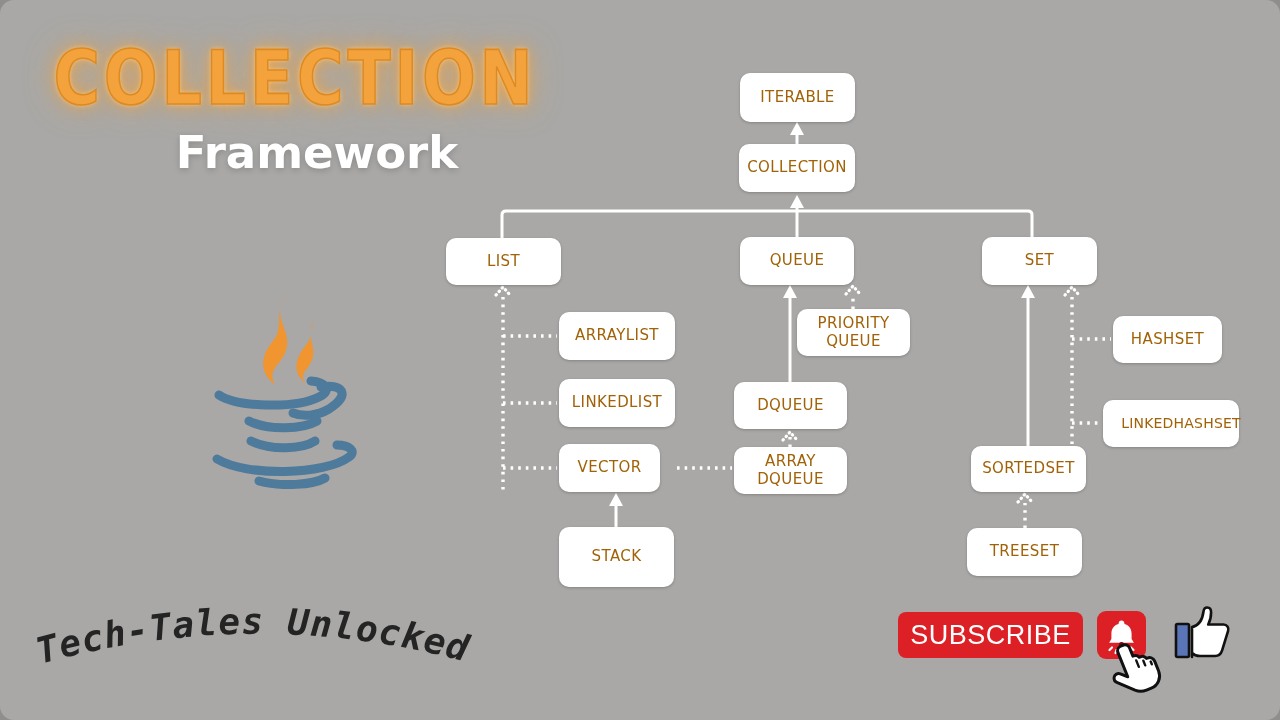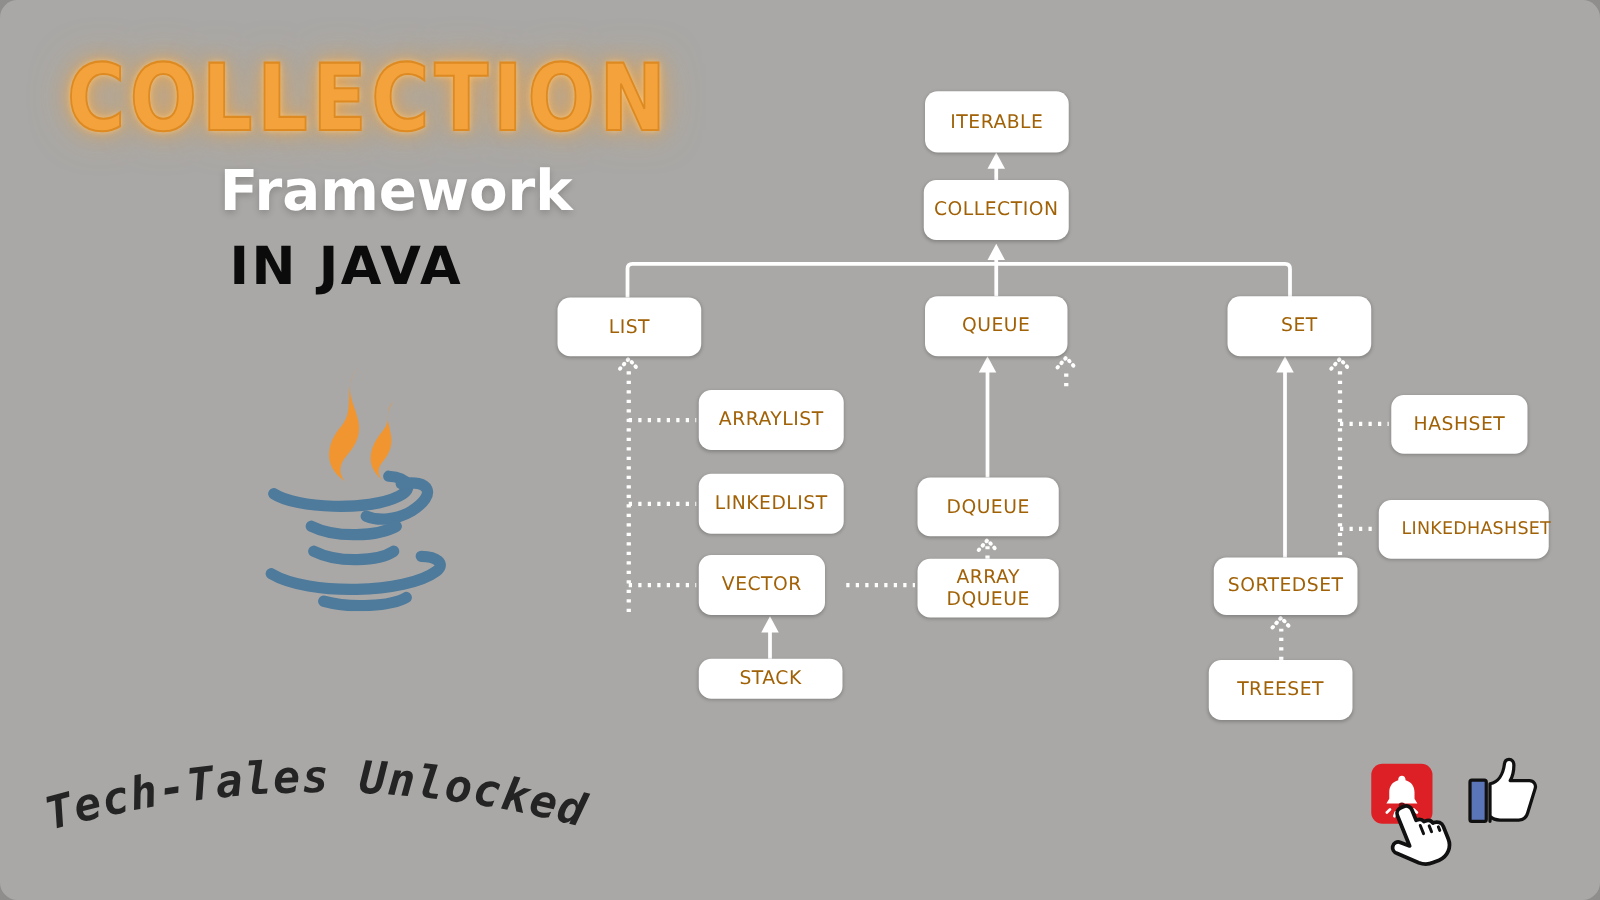--- a/index.html
+++ b/index.html
@@ -72,21 +72,20 @@
   .hand-cursor{position:absolute;left:1104px;top:634px;width:66px;height:78px;z-index:4;}
   .like-icon{position:absolute;left:1172px;top:597px;width:68px;height:68px;z-index:3;}
 </style>
 </head>
 <body>
 
 <div id="stage">
 
   <div class="neon-title">COLLECTION</div>
   <div class="subtitle">Framework</div>
-  <div class="subsubtitle">IN JAVA</div>
 
   <svg class="java-logo" viewBox="0 0 162 198">
     <g fill="#f0952f">
       <path d="M84,2 C62,30 102,44 74,74 C69,80 67,87 73,94 C55,82 58,64 70,50 C82,36 70,20 84,2 Z"></path>
       <path d="M112,30 C98,48 122,58 102,80 C99,84 99,89 103,93 C88,81 93,66 103,54 C112,43 103,39 112,30 Z"></path>
     </g>
     <g fill="none" stroke="#4e7a9c" stroke-width="9" stroke-linecap="round">
       <path d="M16,104 C34,116 92,118 116,106 C130,99 122,91 108,90"></path>
       <path d="M118,96 C140,92 148,104 126,118 C114,125 100,126 90,122"></path>
       <path d="M46,130 C66,140 100,138 114,130"></path>
@@ -147,28 +146,30 @@
   </svg>
 
   <div class="node" style="left:740px;top:73px;width:115px;height:49px">ITERABLE</div>
   <div class="node" style="left:739px;top:144px;width:116px;height:48px">COLLECTION</div>
   <div class="node" style="left:446px;top:238px;width:115px;height:47px">LIST</div>
   <div class="node" style="left:740px;top:237px;width:114px;height:48px">QUEUE</div>
   <div class="node" style="left:982px;top:237px;width:115px;height:48px">SET</div>
   <div class="node" style="left:559px;top:312px;width:116px;height:48px">ARRAYLIST</div>
   <div class="node" style="left:559px;top:379px;width:116px;height:48px">LINKEDLIST</div>
   <div class="node" style="left:559px;top:444px;width:101px;height:48px">VECTOR</div>
-  <div class="node" style="left:559px;top:527px;width:115px;height:32px">STACK</div>
+  <div class="node" style="left:559px;top:527px;width:115px;height:60px">STACK</div>
+  <div class="node" style="left:797px;top:309px;width:113px;height:47px">PRIORITY QUEUE</div>
   <div class="node" style="left:734px;top:382px;width:113px;height:47px">DQUEUE</div>
   <div class="node" style="left:734px;top:447px;width:113px;height:47px">ARRAY DQUEUE</div>
   <div class="node" style="left:967px;top:528px;width:115px;height:48px">TREESET</div>
   <div class="node" style="left:971px;top:446px;width:115px;height:46px">SORTEDSET</div>
   <div class="node" style="left:1113px;top:316px;width:109px;height:47px">HASHSET</div>
   <div class="node small" style="left:1103px;top:400px;width:136px;height:47px">LINKEDHASHSET</div>
 
+  <div class="subscribe-btn">SUBSCRIBE</div>
 
   <div class="bell-btn">
     <svg viewBox="0 0 49 48" width="49" height="48">
       <path fill="#ffffff" d="M24.5,9.5 c1.7,0 2.9,1.2 2.9,2.9 v0.7 c4.6,1.2 7.2,4.8 7.2,9.6 v5.2 l2.3,3.8 h-24.8 l2.3,-3.8 v-5.2 c0,-4.8 2.6,-8.4 7.2,-9.6 v-0.7 c0,-1.7 1.2,-2.9 2.9,-2.9 z"></path>
       <circle cx="24.5" cy="33.5" r="2.6" fill="#6d0f12"></circle>
       <g stroke="#ffffff" stroke-width="2.2" stroke-linecap="round">
         <line x1="15" y1="36.5" x2="12.5" y2="39"></line>
         <line x1="34" y1="36.5" x2="36.5" y2="39"></line>
         <line x1="19.5" y1="39" x2="18.5" y2="42"></line>
         <line x1="29.5" y1="39" x2="30.5" y2="42"></line>

